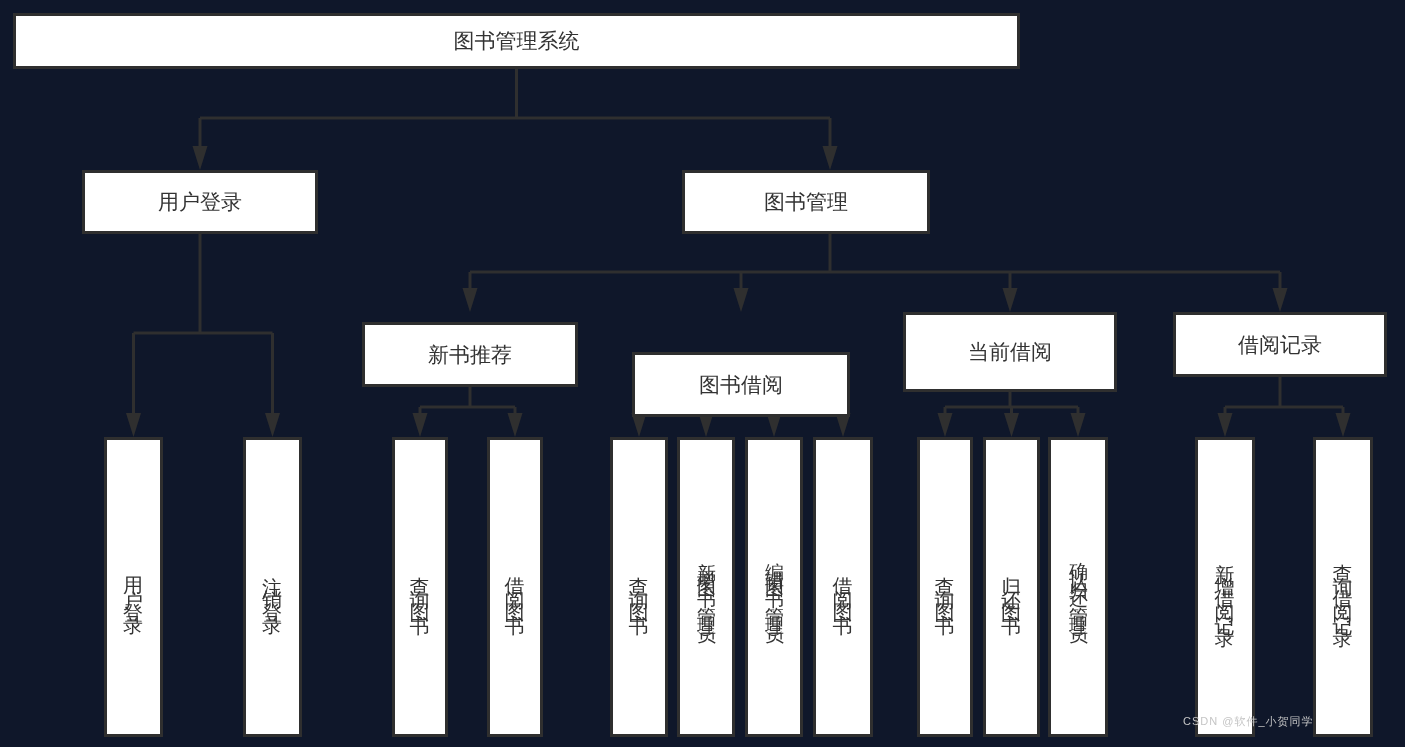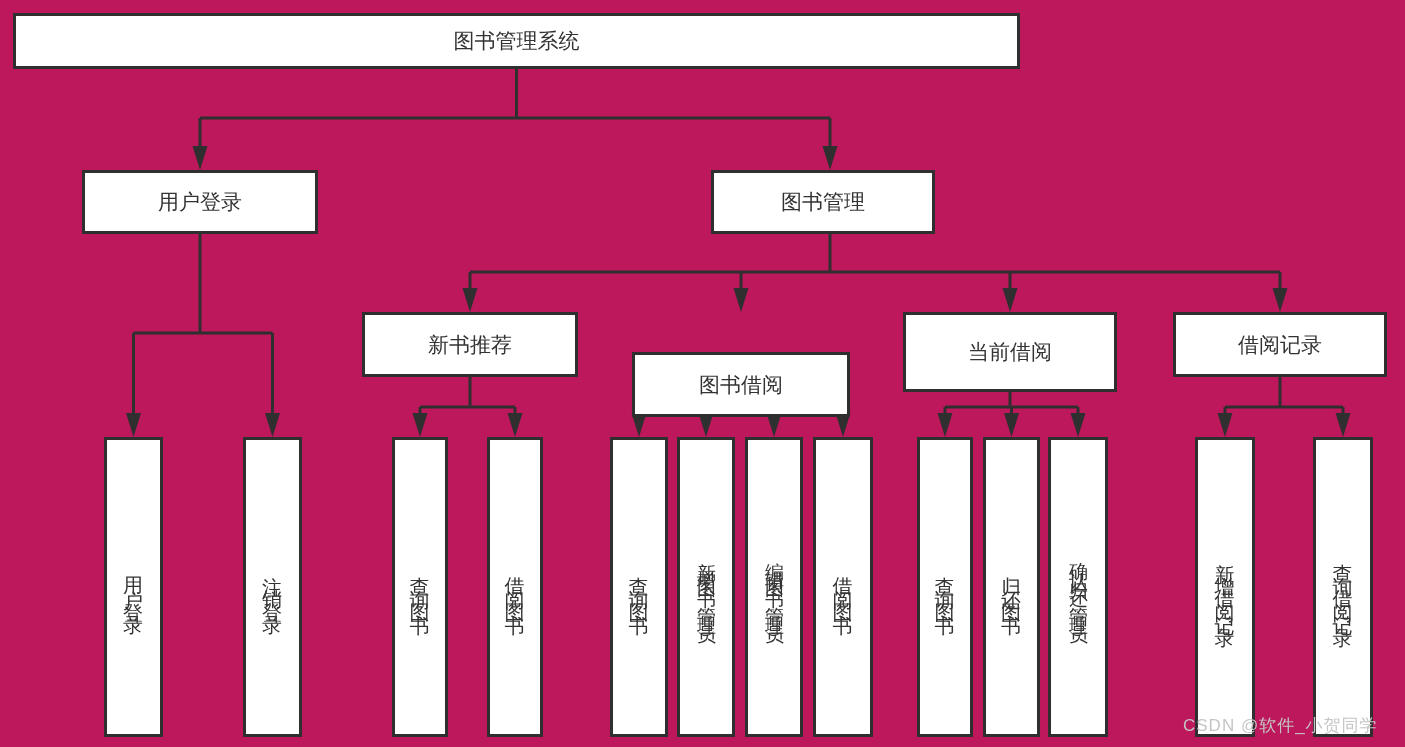--- a/index.html
+++ b/index.html
@@ -1,36 +1,36 @@
 <!DOCTYPE html>
 <html><head>
 <meta charset="utf-8">
 <style>
   html,body{margin:0;padding:0;background:#ffffff;}
   .stage{
-    position:relative;width:1405px;height:747px;background:#be185d;
+    position:relative;width:1405px;height:747px;background:#0f172a;
     font-family:"Liberation Sans","DejaVu Sans",sans-serif;color:#333333;overflow:hidden;
   }
   .node{
     position:absolute;box-sizing:border-box;border:3px solid #2f2f2f;background:#ffffff;
     display:flex;align-items:center;justify-content:center;
     font-size:21px;font-weight:400;z-index:2;white-space:nowrap;
   }
   .leaf{font-size:20px;}
   .leaf .vtext{
     writing-mode:vertical-lr;text-orientation:mixed;
     letter-spacing:13px;line-height:1.2;
   }
   .leaf.long .vtext{letter-spacing:9px;font-size:19px;}
   svg.wires{position:absolute;left:0;top:0;z-index:1;}
   .wires path{stroke:#2f2f2f;stroke-width:3;fill:none;}
   .wires polygon{fill:#2f2f2f;stroke:none;}
   .watermark{
     position:absolute;left:1183px;top:714px;z-index:3;
-    font-size:17px;letter-spacing:1px;color:#c5c5c5;white-space:nowrap;
+    font-size:11px;letter-spacing:1px;color:#c5c5c5;white-space:nowrap;
   }
 </style>
 </head>
 <body>
 
 <div class="stage">
 
   <svg class="wires" width="1405" height="747" viewBox="0 0 1405 747" aria-hidden="true">
 
     <g>
@@ -77,23 +77,23 @@
     <g>
       <path d="M1280,377 V407 M1225,407 H1343 M1225,407 V414 M1343,407 V414"></path>
       <polygon points="1217.5,413 1232.5,413 1225,437"></polygon>
       <polygon points="1335.5,413 1350.5,413 1343,437"></polygon>
     </g>
   </svg>
 
   <div class="node" style="left:13px;top:13px;width:1007px;height:56px;">图书管理系统</div>
 
   <div class="node" style="left:82px;top:170px;width:236px;height:64px;">用户登录</div>
-  <div class="node" style="left:711px;top:170px;width:224px;height:64px;">图书管理</div>
+  <div class="node" style="left:682px;top:170px;width:248px;height:64px;">图书管理</div>
 
-  <div class="node" style="left:362px;top:312px;width:216px;height:65px;">新书推荐</div>
+  <div class="node" style="left:362px;top:322px;width:216px;height:65px;">新书推荐</div>
   <div class="node" style="left:632px;top:312px;width:218px;height:65px;margin-top:40px;">图书借阅</div>
   <div class="node" style="left:903px;top:312px;width:214px;height:80px;">当前借阅</div>
   <div class="node" style="left:1173px;top:312px;width:214px;height:65px;">借阅记录</div>
 
   <div class="node leaf" style="left:104px;top:437px;width:59px;height:300px;">
     <span class="vtext">用户登录</span>
   </div>
   <div class="node leaf" style="left:243px;top:437px;width:59px;height:300px;">
     <span class="vtext">注销登录</span>
   </div>

